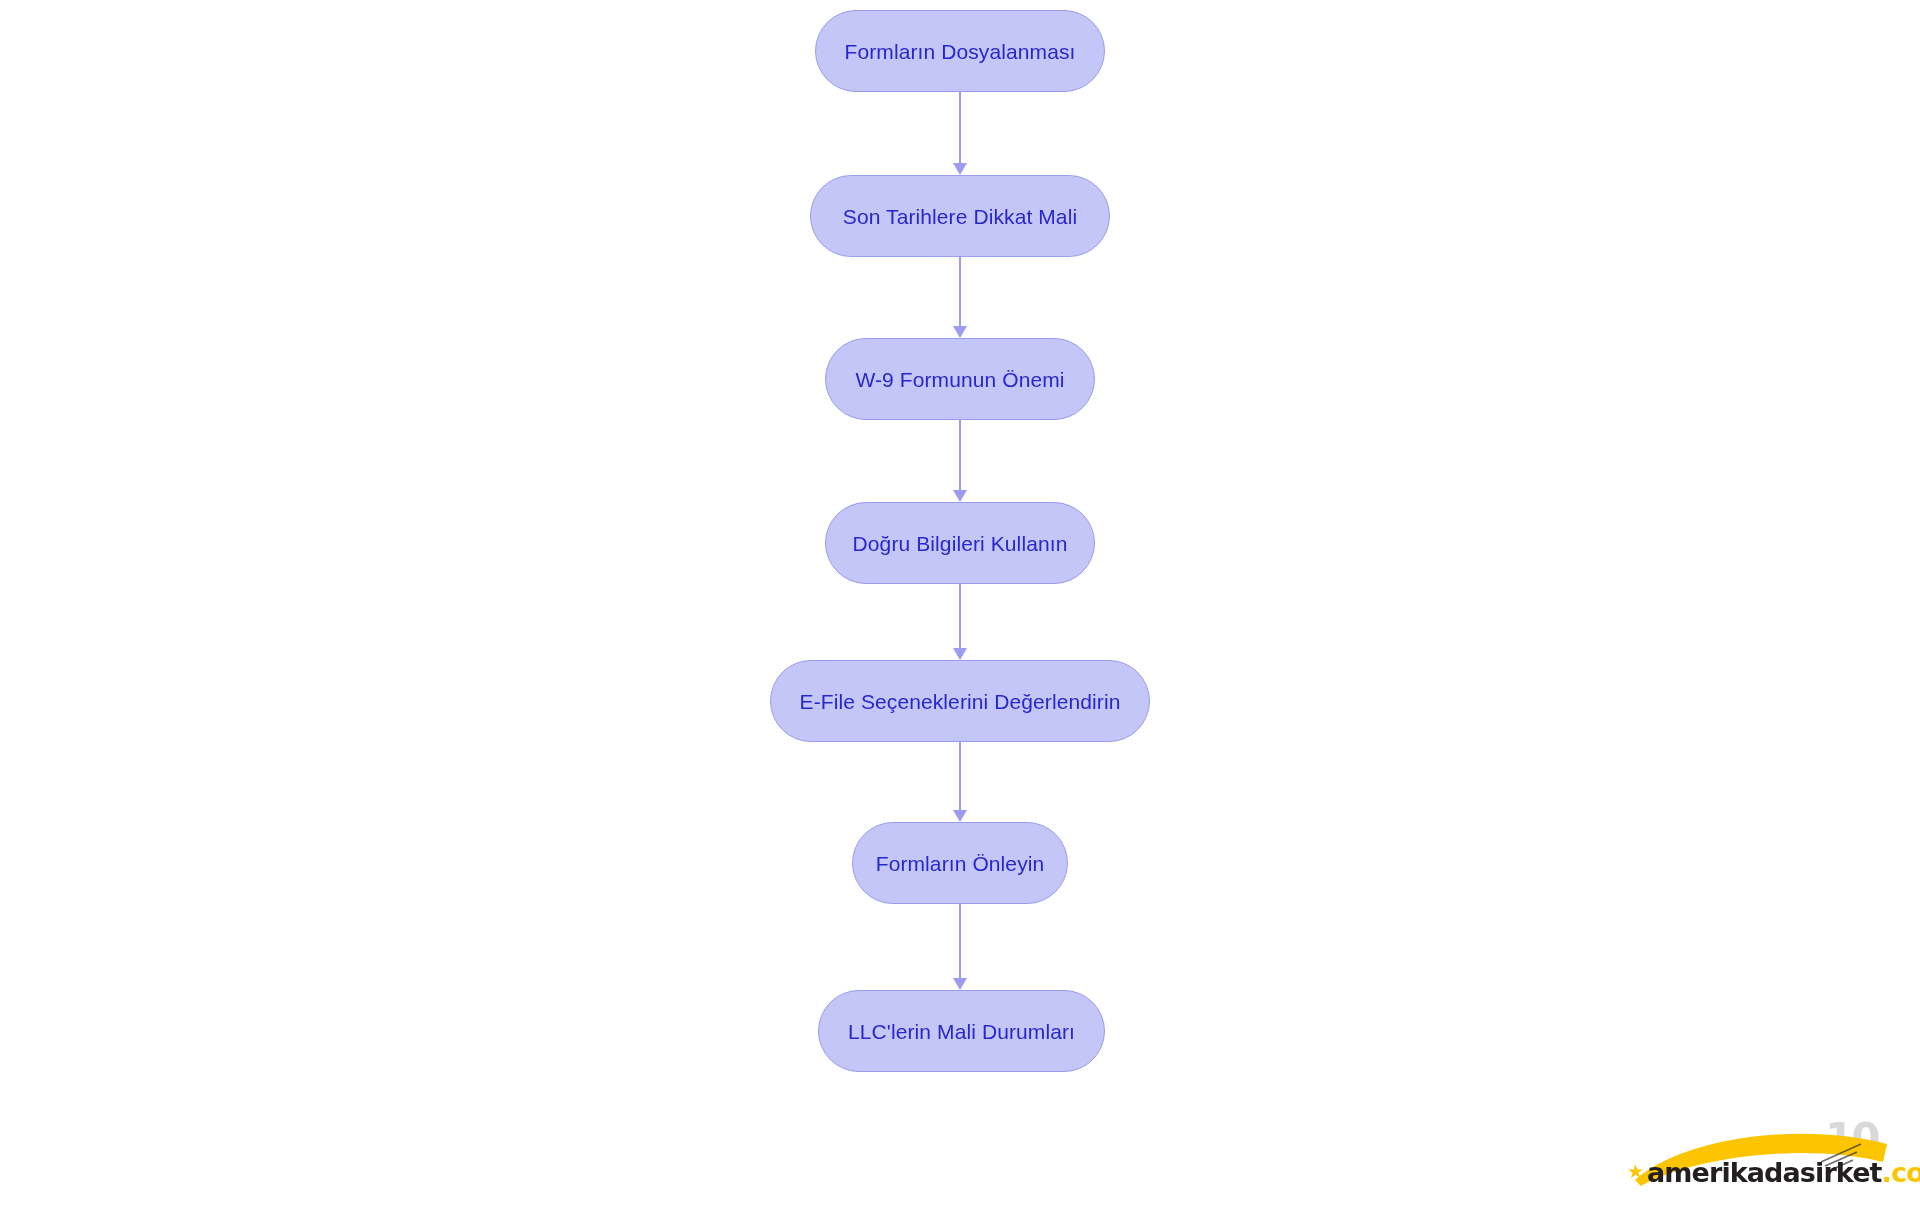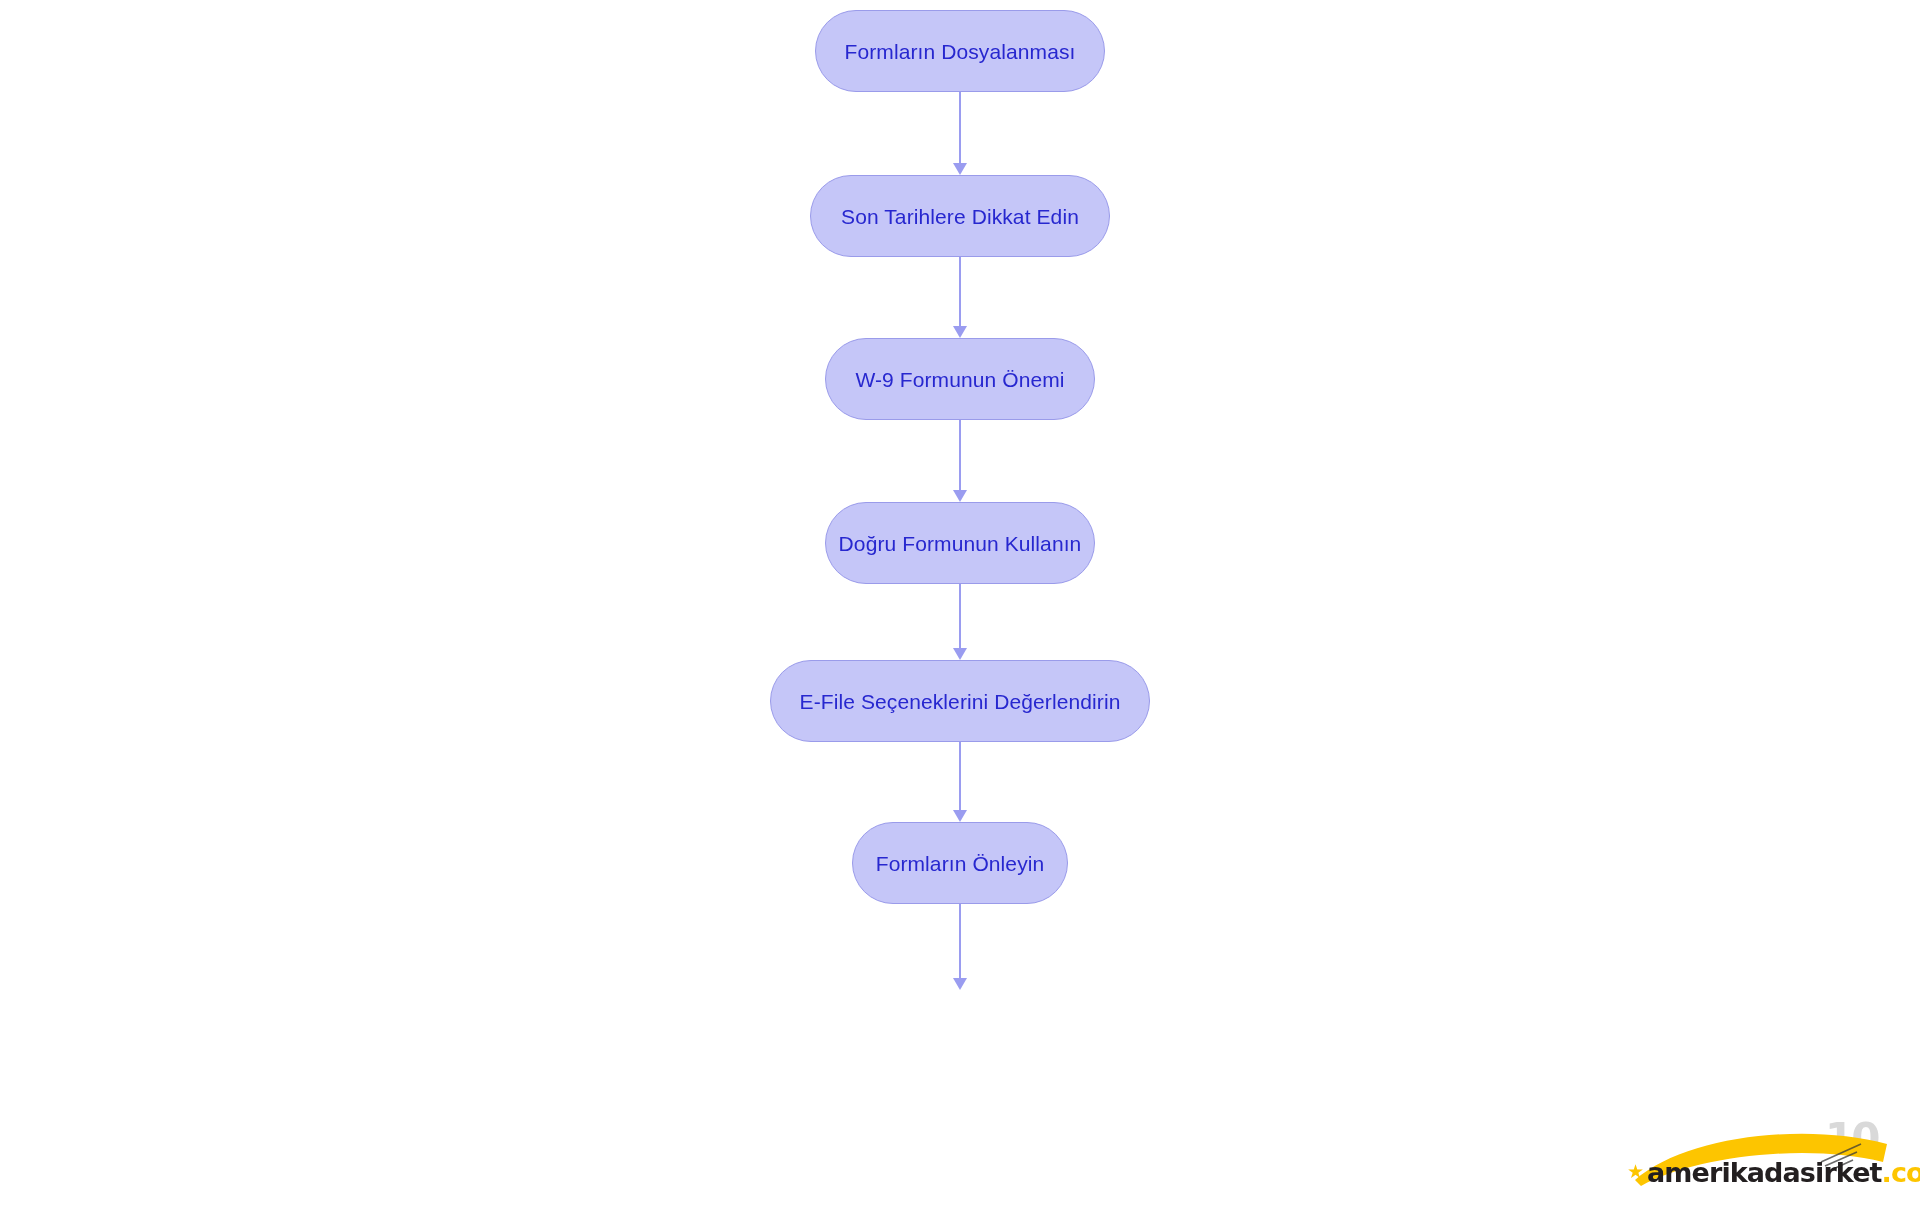--- a/index.html
+++ b/index.html
@@ -142,39 +142,39 @@
     <div class="node" style="left:815px; top:10px; width:290px;">
       <span class="node-label">Formların Dosyalanması</span>
     </div>
 
     <div class="connector" style="left:960px; top:92px; height:83px;">
       <div class="stem" style="height:71px;"></div>
       <div class="head"></div>
     </div>
 
     <div class="node" style="left:810px; top:175px; width:300px;">
-      <span class="node-label">Son Tarihlere Dikkat Edin</span>
+      <span class="node-label">Son Tarihlere Dikkat Mali</span>
     </div>
 
     <div class="connector" style="left:960px; top:257px; height:81px;">
       <div class="stem" style="height:69px;"></div>
       <div class="head"></div>
     </div>
 
     <div class="node" style="left:825px; top:338px; width:270px;text-align:center;">
       <span class="node-label">W-9 Formunun Önemi</span>
     </div>
 
     <div class="connector" style="left:960px; top:420px; height:82px;">
       <div class="stem" style="height:70px;"></div>
       <div class="head"></div>
     </div>
 
     <div class="node" style="left:825px; top:502px; width:270px;">
-      <span class="node-label">Doğru Formunun Kullanın</span>
+      <span class="node-label">Doğru Bilgileri Kullanın</span>
     </div>
 
     <div class="connector" style="left:960px; top:584px; height:76px;">
       <div class="stem" style="height:64px;"></div>
       <div class="head"></div>
     </div>
 
     <div class="node" style="left:770px; top:660px; width:380px;">
       <span class="node-label">E-File Seçeneklerini Değerlendirin</span>
     </div>
@@ -186,20 +186,23 @@
 
     <div class="node" style="left:852px; top:822px; width:216px;">
       <span class="node-label">Formların Önleyin</span>
     </div>
 
     <div class="connector" style="left:960px; top:904px; height:86px;">
       <div class="stem" style="height:74px;"></div>
       <div class="head"></div>
     </div>
 
+    <div class="node" style="left:818px; top:990px; width:287px;">
+      <span class="node-label">LLC'lerin Mali Durumları</span>
+    </div>
 
   </div>
 
   <div id="logo">
 
     <div class="ten">10</div>
 
     <div class="swoosh-wrap">
       <svg width="280" height="80" viewBox="0 0 280 80" xmlns="http://www.w3.org/2000/svg">
         <path d="M10,62 C60,18 180,4 262,26 L258,44 C178,24 66,40 16,68 Z" fill="#fdc500"></path>

